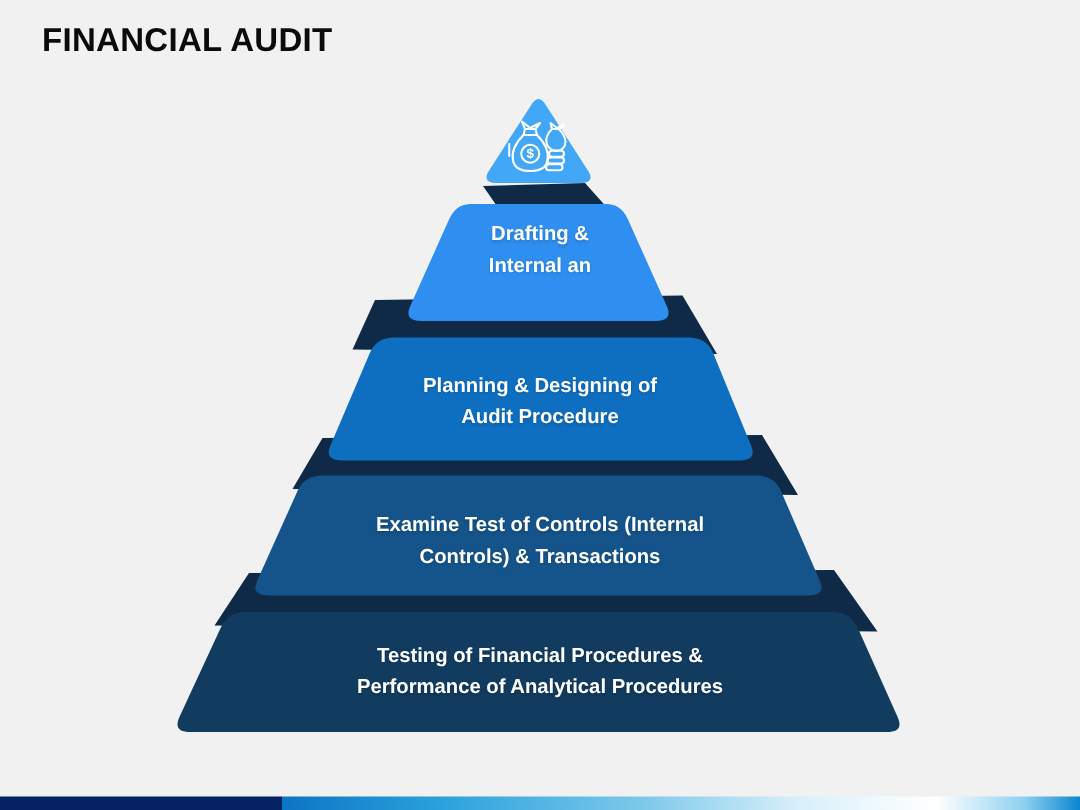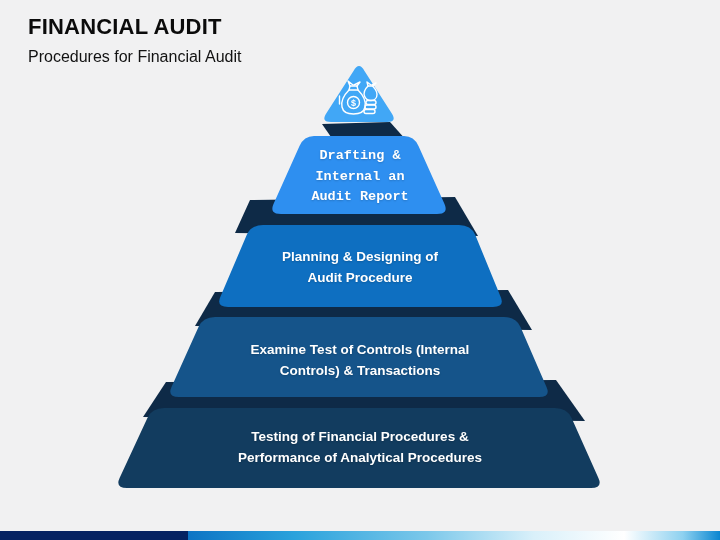--- a/index.html
+++ b/index.html
@@ -20,21 +20,21 @@
     position:absolute;left:28px;top:48px;
     font-size:16px;font-weight:400;color:#121212;
   }
   .pyramid-svg{position:absolute;left:0;top:0;}
   .lvl-label{
     position:absolute;left:160px;width:400px;
     text-align:center;color:#FFFFFF;font-weight:700;
     font-size:13.5px;line-height:20.5px;
     text-shadow:0 1px 2px rgba(0,0,0,0.18);
   }
-  .lvl2-label{top:146px;font-family:Liberation Mono, monospace;}
+  .lvl2-label{top:146px;}
   .lvl3-label{top:247px;}
   .lvl4-label{top:340px;}
   .lvl5-label{top:427px;}
   .footer-bar-left{
     position:absolute;left:0;bottom:0;width:188px;height:9px;
     background:#052262;
   }
   .footer-bar-right{
     position:absolute;left:188px;bottom:0;width:532px;height:9px;
     background:linear-gradient(90deg,
@@ -42,21 +42,20 @@
       #D9F0FA 65%, #FFFFFF 82%, #8ED1F0 93%, #0A86D1 100%);
   }
   .icon-stroke{fill:none;stroke:#FFFFFF;stroke-width:1.4;stroke-linecap:round;stroke-linejoin:round;}
 </style>
 </head>
 <body>
 
 <div class="slide">
 
   <div class="title">FINANCIAL AUDIT</div>
-  <div class="subtitle">Procedures for Financial Audit</div>
 
   <svg class="pyramid-svg" width="720" height="540" viewBox="0 0 720 540">
 
     <path d="M 322 124 L 390 122 L 415 150 L 340 150 Z" fill="#0E2A47"></path>
     <path d="M 250 200 L 455 197 L 478 236 L 235 233 Z" fill="#0E2A47"></path>
     <path d="M 215 292 L 508 290 L 532 330 L 195 326 Z" fill="#0E2A47"></path>
     <path d="M 166 382 L 556 380 L 585 421 L 143 417 Z" fill="#0E2A47"></path>
 
     <path d="M 353.5 71 Q 359 61 364.5 71 L 391.5 113 Q 397.5 122 387 122 L 331 122 Q 320.5 122 326.5 113 Z" fill="#41A7F6"></path>
 
@@ -83,21 +82,20 @@
 
       <rect class="icon-stroke" x="28" y="20.5" width="10" height="4" rx="2"></rect>
       <rect class="icon-stroke" x="27" y="25" width="11" height="4" rx="2"></rect>
       <rect class="icon-stroke" x="26" y="29.5" width="11" height="4" rx="2"></rect>
     </g>
   </svg>
 
   <div class="lvl-label lvl2-label">
     <div>Drafting &amp;</div>
     <div>Internal an</div>
-    <div>Audit Report</div>
   </div>
 
   <div class="lvl-label lvl3-label">
     <div>Planning &amp; Designing of</div>
     <div>Audit Procedure</div>
   </div>
 
   <div class="lvl-label lvl4-label">
     <div>Examine Test of Controls (Internal</div>
     <div>Controls) &amp; Transactions</div>

